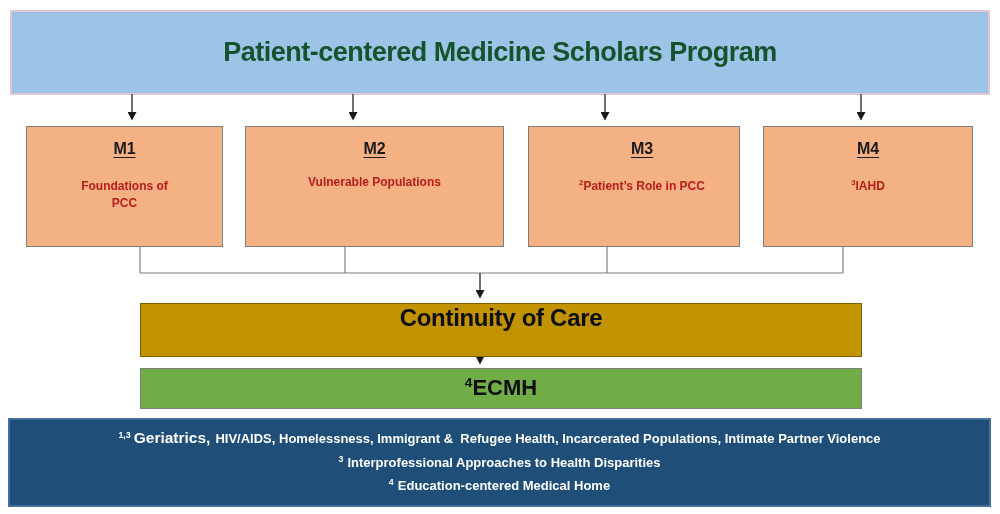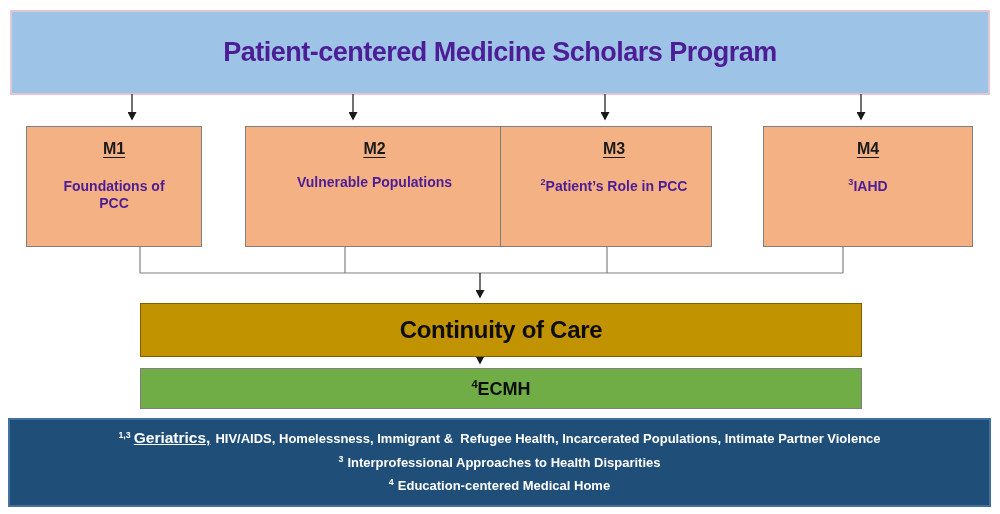--- a/index.html
+++ b/index.html
@@ -6,73 +6,73 @@
   body{font-family:"Liberation Sans","DejaVu Sans",sans-serif;}
   #canvas{position:relative;width:1000px;height:514px;background:#ffffff;overflow:hidden;}
 
   
   .banner{
     position:absolute;left:10px;top:10px;width:976px;height:81px;
     background:#9DC3E6;border:2px solid #e2c6d4;
     display:flex;align-items:center;justify-content:center;
   }
   .banner-title{
-    font-size:27px;font-weight:bold;color:#4c1d95;letter-spacing:-0.5px;
+    font-size:27px;font-weight:bold;color:#14532d;letter-spacing:-0.5px;
   }
 
   
   #connectors{position:absolute;left:0;top:0;width:1000px;height:514px;pointer-events:none;}
 
   
   .mbox{
     position:absolute;top:126px;height:121px;background:#F4B183;
     border:1.5px solid #7F7F7F;box-sizing:border-box;
     display:flex;flex-direction:column;align-items:center;
     padding-top:13px;text-align:center;color:#1a1a1a;
   }
   .mbox-title{
     font-size:16px;font-weight:bold;text-decoration:underline;
     text-underline-offset:3px;margin-bottom:16px;color:#1a1a1a;
   }
-  .mbox-body{font-size:14px;font-weight:bold;line-height:17px;color:#4c1d95;}
+  .mbox-body{font-size:12px;font-weight:bold;line-height:17px;color:#b91c1c;}
   .mbox sup{font-size:0.65em;font-weight:bold;}
 
-  #box-m1{left:26px;width:176px;}
+  #box-m1{left:26px;width:197px;}
   #box-m2{left:245px;width:259px;}
-  #box-m3{left:500px;width:212px;padding-left:16px;}
+  #box-m3{left:528px;width:212px;padding-left:16px;}
   #box-m4{left:763px;width:210px;}
 
   
   .gold-bar{
     position:absolute;left:140px;top:303px;width:722px;height:54px;
     background:#C29301;border:1.5px solid #7f6000;box-sizing:border-box;
-    display:flex;align-items:center;justify-content:center;
+    display:flex;align-items:flex-start;justify-content:center;
   }
   .gold-bar-label{font-size:24px;font-weight:bold;color:#0d0d0d;letter-spacing:-0.3px;}
 
   
   .green-bar{
     position:absolute;left:140px;top:368px;width:722px;height:41px;
     background:#70AD47;border:1.5px solid #7F7F7F;box-sizing:border-box;
     display:flex;align-items:center;justify-content:center;
   }
-  .green-bar-label{font-size:18px;font-weight:bold;color:#0d0d0d;}
+  .green-bar-label{font-size:22px;font-weight:bold;color:#0d0d0d;}
   .green-bar-label sup{font-size:0.62em;}
 
   
   .footnotes{
     position:absolute;left:8px;top:418px;width:983px;height:89px;
     background:#1F4E79;border:2px solid #44709d;box-sizing:border-box;
     color:#ffffff;text-align:center;padding-top:4px;
   }
   .foot-line{font-size:13px;font-weight:bold;line-height:19px;white-space:pre-wrap;}
   .foot-line.first{line-height:22px;}
   .foot-line sup{font-size:0.68em;}
   .foot-line.sp sup{margin-right:4px;}
-  .foot-lead{font-size:15.5px;margin:0 5px 0 3px;text-decoration:underline;}
+  .foot-lead{font-size:15.5px;margin:0 5px 0 3px;}
 </style>
 </head>
 <body>
 
 <div id="canvas">
 
   <div class="banner">
     <div class="banner-title">Patient-centered Medicine Scholars Program</div>
   </div>
 

